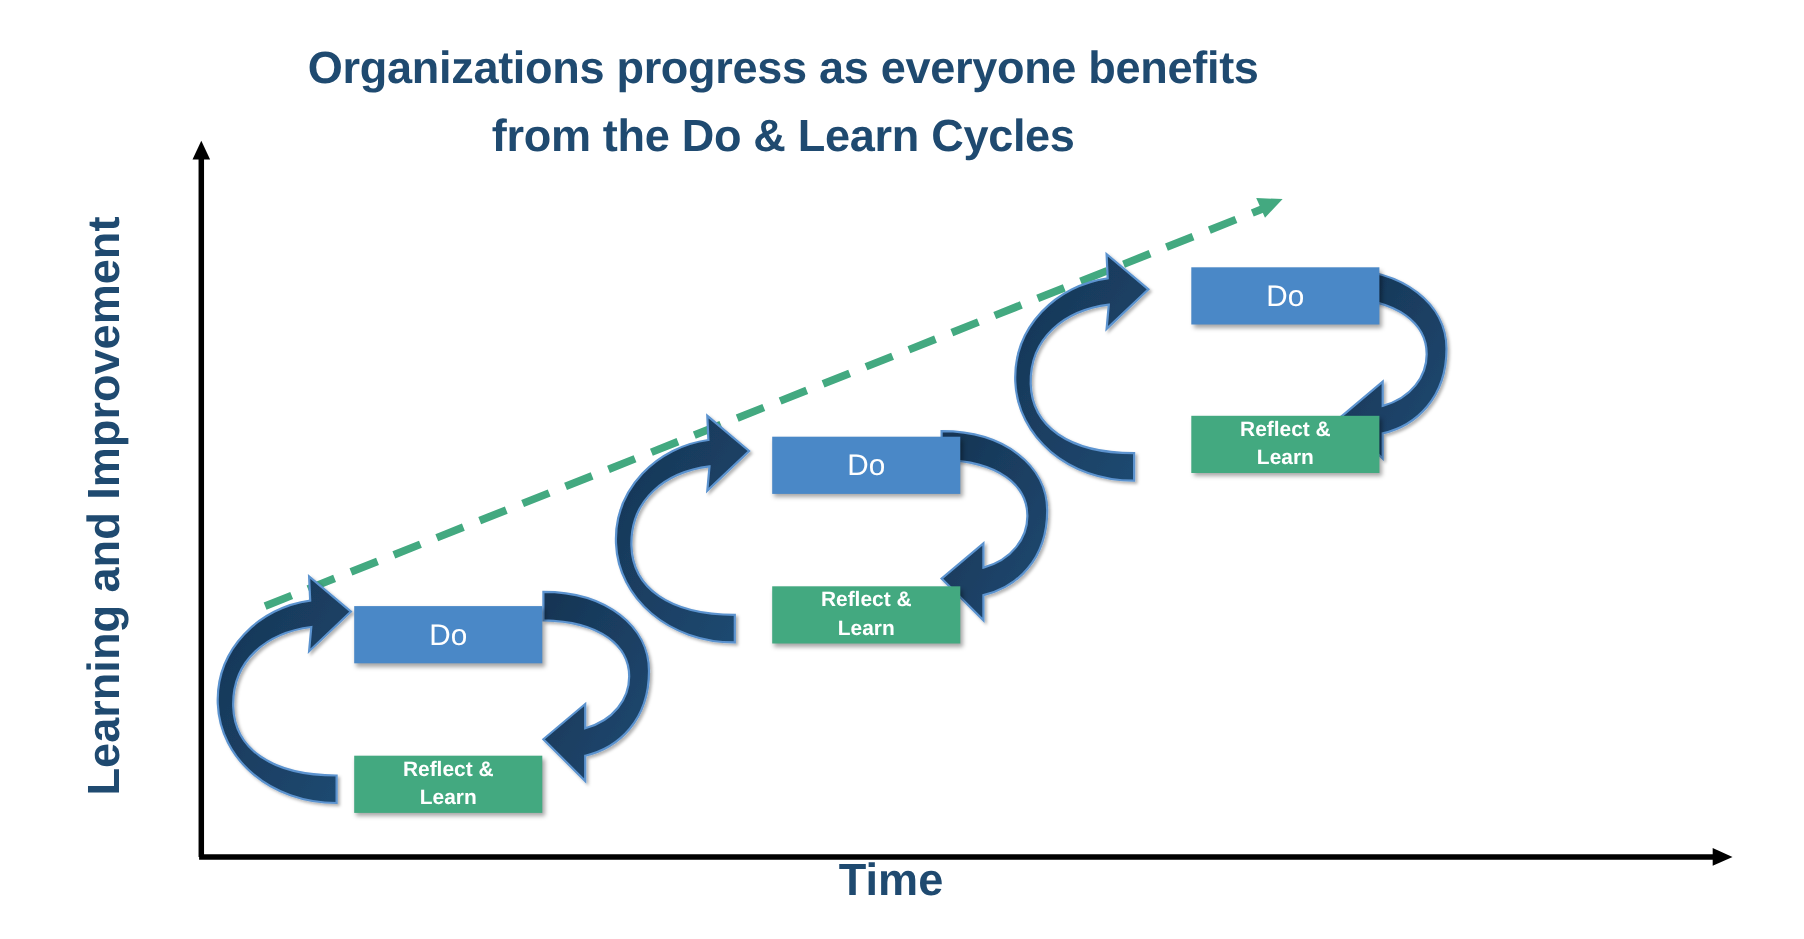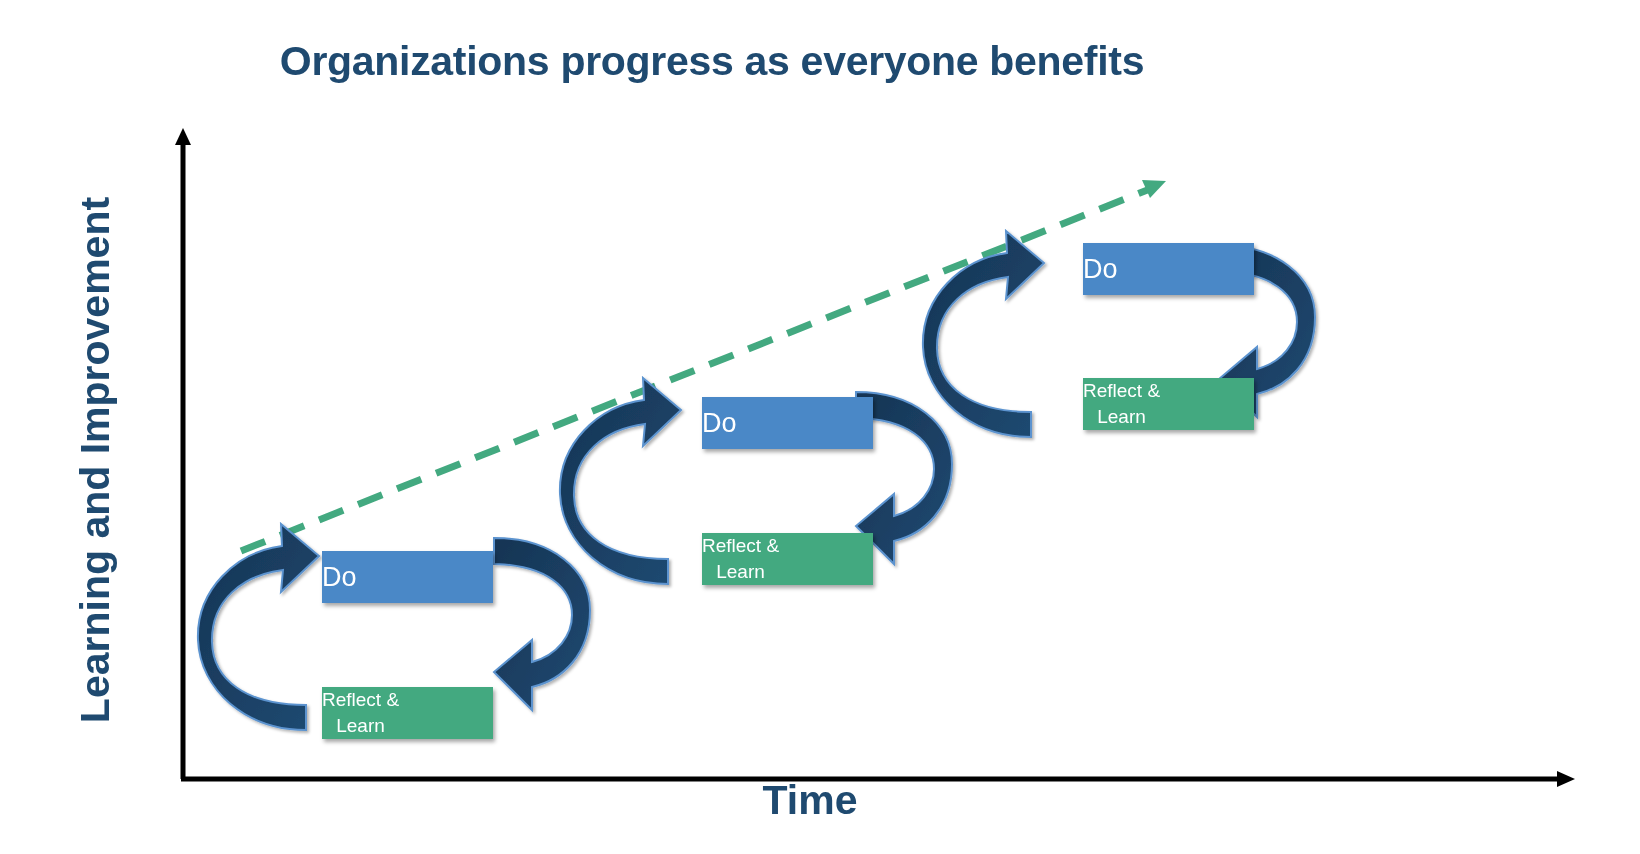--- a/index.html
+++ b/index.html
@@ -6,29 +6,30 @@
   body { width: 1640px; height: 854px; position: relative; overflow: hidden;
          font-family: "Liberation Sans", "DejaVu Sans", sans-serif; }
   .title { position: absolute; left: 0; width: 1424px; top: 30px; text-align: center;
            color: #1f4a70; font-weight: bold; font-size: 41px; line-height: 62px; letter-spacing: -0.3px; }
   .ylabel { position: absolute; left: 95px; top: 460px; transform: translate(-50%,-50%) rotate(-90deg);
             white-space: nowrap; color: #1f4a70; font-weight: bold; font-size: 41px; }
   .xlabel { position: absolute; left: 810px; top: 800px; transform: translate(-50%,-50%);
             color: #1f4a70; font-weight: bold; font-size: 41px; }
   svg.canvas { position: absolute; left: 0; top: 0; }
   .box { position: absolute; width: 171px; height: 52px; box-shadow: 2px 3px 4px rgba(0,0,0,0.35);
-         color: #ffffff; display: flex; align-items: center; text-align: center; }
+         color: #ffffff; display: flex; align-items: center; justify-content: center; text-align: center; }
   .box.do { background: #4a88c7; font-size: 27px; }
-  .box.rl { background: #43a980; font-size: 19px; font-weight: normal; line-height: 26px; }
+  .box.rl { background: #43a980; font-size: 19px; font-weight: bold; line-height: 26px; }
 </style>
 </head>
 <body>
 
 <div class="title">
   <div>Organizations progress as everyone benefits</div>
+  <div>from the Do &amp; Learn Cycles</div>
 </div>
 
 <svg class="canvas" width="1640" height="854" viewBox="0 0 1640 854">
   <defs>
     <linearGradient id="arrowGrad" x1="0" y1="0" x2="1" y2="1">
       <stop offset="0" stop-color="#163453"></stop>
       <stop offset="1" stop-color="#1f4a72"></stop>
     </linearGradient>
     <filter id="shadow" x="-10%" y="-10%" width="130%" height="130%">
       <feDropShadow dx="2" dy="2" stdDeviation="1.5" flood-color="#000" flood-opacity="0.3"></feDropShadow>

